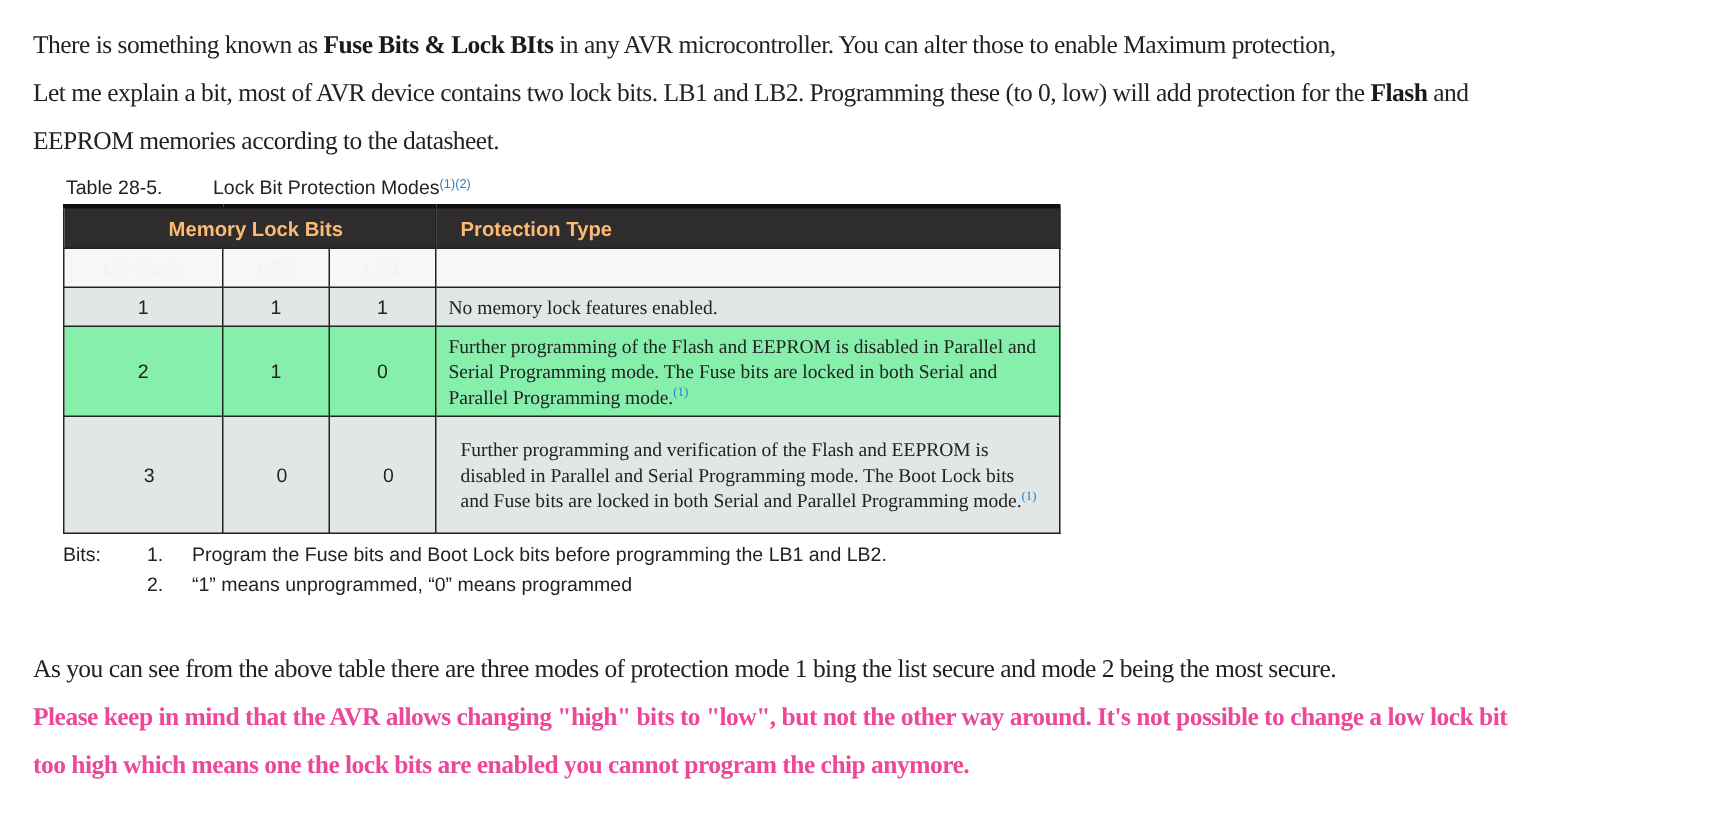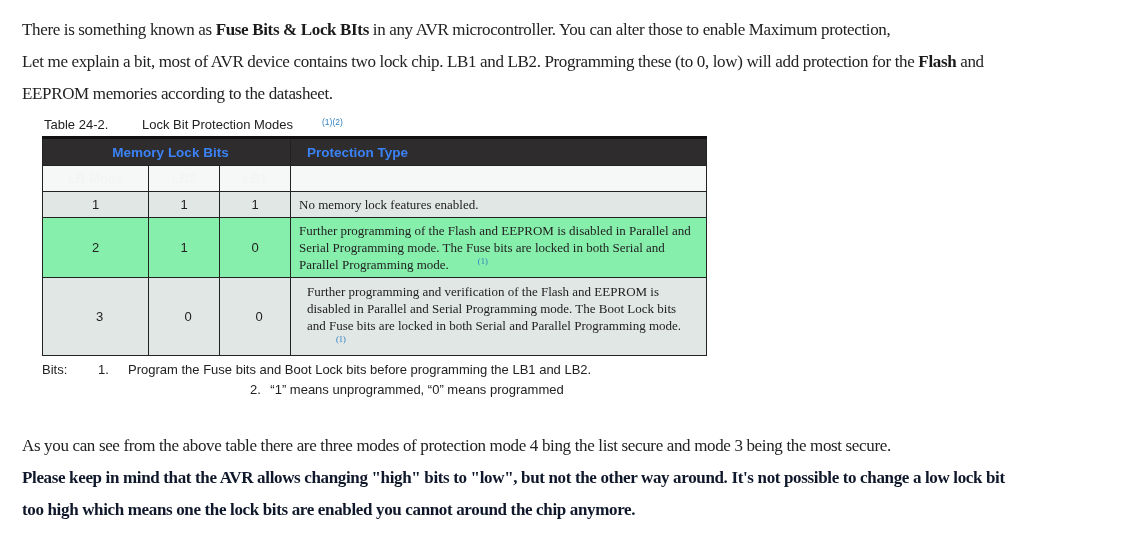--- a/index.html
+++ b/index.html
@@ -1,58 +1,58 @@
 <!DOCTYPE html>
 <html><head>
 <meta charset="utf-8">
 <style>
   html, body { margin: 0; padding: 0; background: #ffffff; }
   body { width: 1143px; height: 557px; position: relative; overflow: hidden; color: #222222; }
   .prose { position: absolute; left: 22px; font-family: Liberation Serif, serif; font-size: 17px; letter-spacing: -0.35px; color: #222; line-height: 32px; white-space: nowrap; }
   .prose b { font-weight: bold; color: #1a1a1a; }
-  .bold-line { font-weight: bold; color: #0f172a; }
+  .bold-line { font-weight: bold; color: #ec4899; }
   #p1 { top: 14px; }
   #p2 { top: 430px; }
 
   .figure { position: absolute; left: 42px; top: 115px; width: 664px; font-family: "Liberation Sans", sans-serif; color: #222; }
   .caption { font-size: 13px; height: 20px; line-height: 20px; white-space: nowrap; }
   .caption .num { display: inline-block; width: 98px; margin-left: 2px; }
-  sup.ref { font-size: 8.5px; color: #2d7fc1; vertical-align: top; position: relative; top: -3px; margin-left: 29px; }
+  sup.ref { font-size: 8.5px; color: #2d7fc1; vertical-align: top; position: relative; top: -3px; }
 
   table.lock { border-collapse: collapse; width: 664px; font-size: 13px; table-layout: fixed; margin-top: 1px; }
   table.lock td, table.lock th { border: 1px solid #222; padding: 0 8px; }
-  table.lock thead tr.top th { background: #2e2c2c; color: #3b82f6; font-weight: bold; height: 26px; border-top: 3px solid #111; font-size: 13.5px; padding-left: 16px; }
+  table.lock thead tr.top th { background: #2e2c2c; color: #fdba74; font-weight: bold; height: 26px; border-top: 3px solid #111; font-size: 13.5px; padding-left: 16px; }
   table.lock thead tr.top th.left { text-align: center; }
   table.lock thead tr.top th.right { text-align: left; }
   table.lock thead tr.sub th { background: #f6f7f7; color: #f3f4f4; font-weight: bold; height: 25px; text-align: center; }
   table.lock td.c { text-align: center; }
   table.lock td.d { text-align: left; line-height: 17px; padding-top: 4px; padding-bottom: 4px; font-family: Liberation Serif, serif; }
   tr.shade td { background: #e1e7e5; }
   tr.plain td { background: #86efac; }
   tr.r1 td { height: 17px; }
   tr.r2 td { height: 51px; }
   tr.r3 td { height: 69px; padding-left: 16px; }
 
   .notes { margin-top: 4px; font-size: 13px; line-height: 20px; white-space: nowrap; }
   .notes .lbl { display: inline-block; width: 56px; }
   .notes .n { display: inline-block; width: 30px; }
-  .notes .row2 { padding-left: 56px; text-align: center; }
+  .notes .row2 { padding-left: 56px; }
 </style>
 </head>
 <body>
 
 <div id="p1" class="prose">
   <div><span>There is something known as </span><b>Fuse Bits &amp; Lock BIts</b><span> in any AVR microcontroller. You can alter those to enable Maximum protection,</span></div>
-  <div><span>Let me explain a bit, most of AVR device contains two lock chip. LB1 and LB2. Programming these (to 0, low) will add protection for the </span><b>Flash</b><span> and</span></div>
+  <div><span>Let me explain a bit, most of AVR device contains two lock bits. LB1 and LB2. Programming these (to 0, low) will add protection for the </span><b>Flash</b><span> and</span></div>
   <div>EEPROM memories according to the datasheet.</div>
 </div>
 
 <div class="figure">
   <div class="caption">
-    <span class="num">Table 24-2.</span><span>Lock Bit Protection Modes</span><sup class="ref">(1)(2)</sup>
+    <span class="num">Table 28-5.</span><span>Lock Bit Protection Modes</span><sup class="ref">(1)(2)</sup>
   </div>
   <table class="lock">
     <colgroup>
         <col style="width:106px">
         <col style="width:71px">
         <col style="width:71px">
         <col style="width:416px">
       </colgroup>
     <thead>
       <tr class="top">
@@ -87,16 +87,16 @@
       </tr>
     </tbody>
   </table>
   <div class="notes">
     <div><span class="lbl">Bits:</span><span class="n">1.</span><span>Program the Fuse bits and Boot Lock bits before programming the LB1 and LB2.</span></div>
     <div class="row2"><span class="n">2.</span><span>“1” means unprogrammed, “0” means programmed</span></div>
   </div>
 </div>
 
 <div id="p2" class="prose">
-  <div>As you can see from the above table there are three modes of protection mode 4 bing the list secure and mode 3 being the most secure.</div>
+  <div>As you can see from the above table there are three modes of protection mode 1 bing the list secure and mode 2 being the most secure.</div>
   <div class="bold-line">Please keep in mind that the AVR allows changing "high" bits to "low", but not the other way around. It's not possible to change a low lock bit</div>
-  <div class="bold-line">too high which means one the lock bits are enabled you cannot around the chip anymore.</div>
+  <div class="bold-line">too high which means one the lock bits are enabled you cannot program the chip anymore.</div>
 </div>
 
 </body></html>

